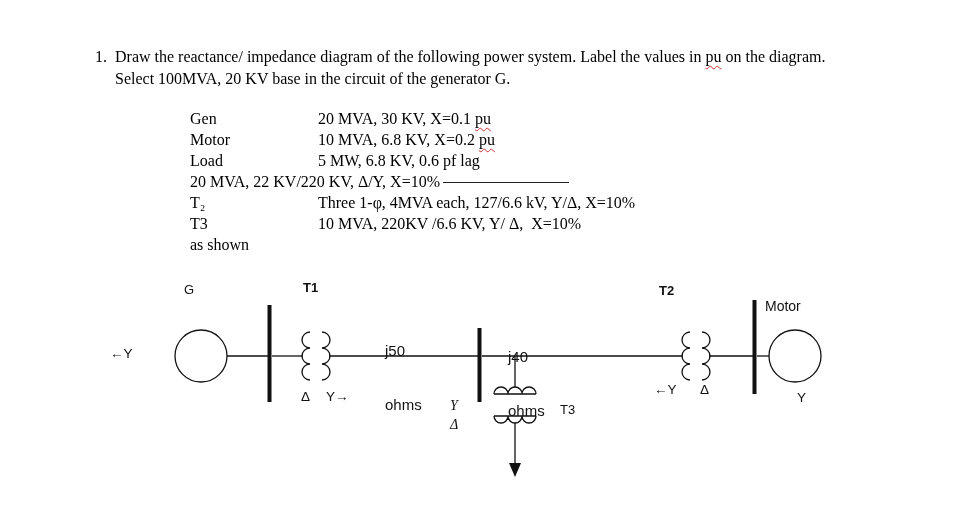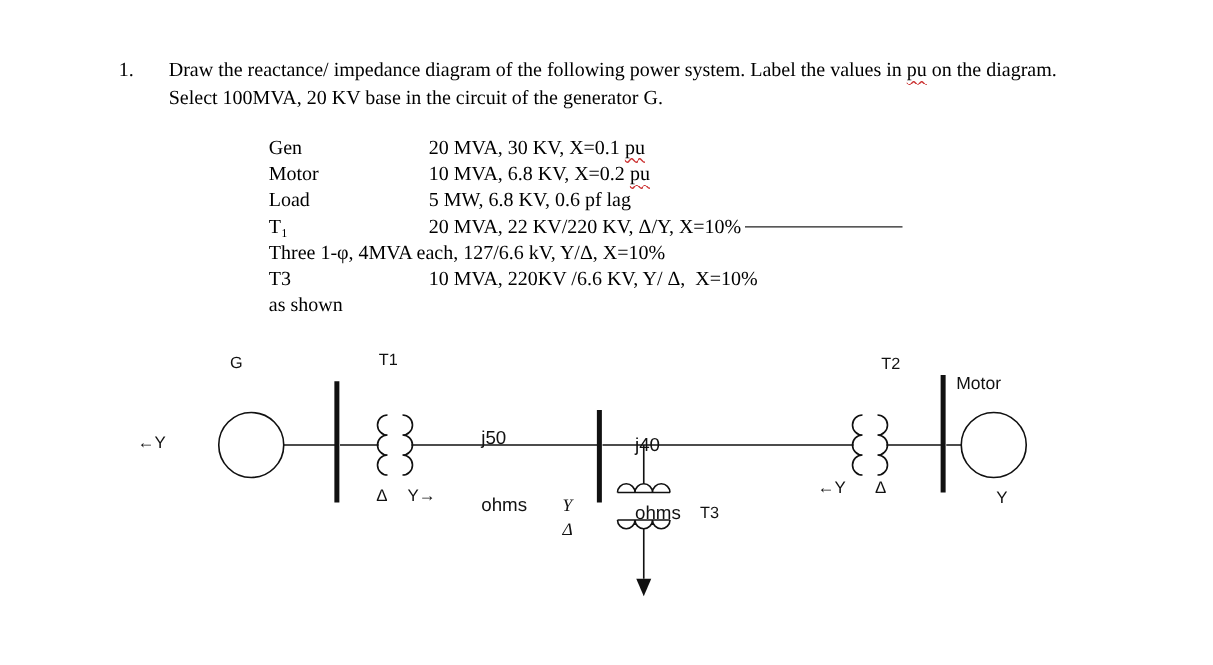--- a/index.html
+++ b/index.html
@@ -13,35 +13,35 @@
   }
   
   .problem{
     position:absolute;left:95px;top:46px;width:775px;
     font-size:16px;line-height:22px;
   }
   .problem .num{
     position:absolute;left:0;top:0;
   }
   .problem .ptext{
-    margin-left:40px;width:742px;
+    margin-left:20px;width:742px;
   }
   .squiggle{
     text-decoration-line:underline;
     text-decoration-style:wavy;
     text-decoration-color:#cc3333;
     text-decoration-thickness:1px;
     text-underline-offset:3px;
   }
   
   .spec{
     position:absolute;left:190px;top:108px;
     font-size:16px;line-height:21px;
   }
-  .spec-row{display:flex;margin-left:25px;}
+  .spec-row{display:flex;}
   .spec-label{width:128px;flex:0 0 128px;}
   .spec-value{white-space:pre;}
   .t1-rule{
     display:inline-block;width:126px;height:1px;
     border-top:1px solid #222;
     vertical-align:middle;margin-left:3px;
   }
   
   .diagram{
     position:absolute;left:0;top:270px;width:970px;height:262px;
@@ -74,24 +74,24 @@
     </div>
     <div class="spec-row">
       <span class="spec-label">Motor</span>
       <span class="spec-value"><span>10 MVA, 6.8 KV, X=0.2 </span><span class="squiggle">pu</span></span>
     </div>
     <div class="spec-row">
       <span class="spec-label">Load</span>
       <span class="spec-value"><span>5 MW, 6.8 KV, 0.6 pf lag</span></span>
     </div>
     <div class="spec-row">
-      <span class="spec-label">T₁</span>
       <span class="spec-value"><span>20 MVA, 22 KV/220 KV, Δ/Y, X=10%</span><span class="t1-rule"></span></span>
     </div>
     <div class="spec-row">
+      <span class="spec-label">T₂</span>
       <span class="spec-value"><span>Three 1-φ, 4MVA each, 127/6.6 kV, Y/Δ, X=10%</span></span>
     </div>
     <div class="spec-row">
       <span class="spec-label">T3</span>
       <span class="spec-value"><span>10 MVA, 220KV /6.6 KV, Y/ Δ,  X=10%</span></span>
     </div>
     <div class="spec-row">
       <span class="spec-value"><span>as shown</span></span>
     </div>
   </div>
@@ -128,22 +128,22 @@
 
         <rect x="267.5" y="35" width="4" height="97"></rect>
         <rect x="477.5" y="58" width="4" height="74"></rect>
         <rect x="752.5" y="30" width="4" height="94"></rect>
 
         <polygon points="509,193 521,193 515,207"></polygon>
       </g>
     </svg>
 
     <div class="dlabel" style="left:184px;top:12px;">G</div>
-    <div class="dlabel" style="left:303px;top:10px;">T1</div>
-    <div class="dlabel" style="left:705px;top:13px;">T2</div>
+    <div class="dlabel" style="left:303px;top:10px;font-weight:bold;">T1</div>
+    <div class="dlabel" style="left:659px;top:13px;font-weight:bold;">T2</div>
     <div class="dlabel" style="left:765px;top:28px;font-size:14px;">Motor</div>
 
     <div class="dlabel imp-label" style="left:385px;top:36px;">
       <div>j50</div>
       <div>ohms</div>
     </div>
     <div class="dlabel imp-label" style="left:508px;top:42px;">
       <div>j40</div>
       <div>ohms</div>
     </div>

